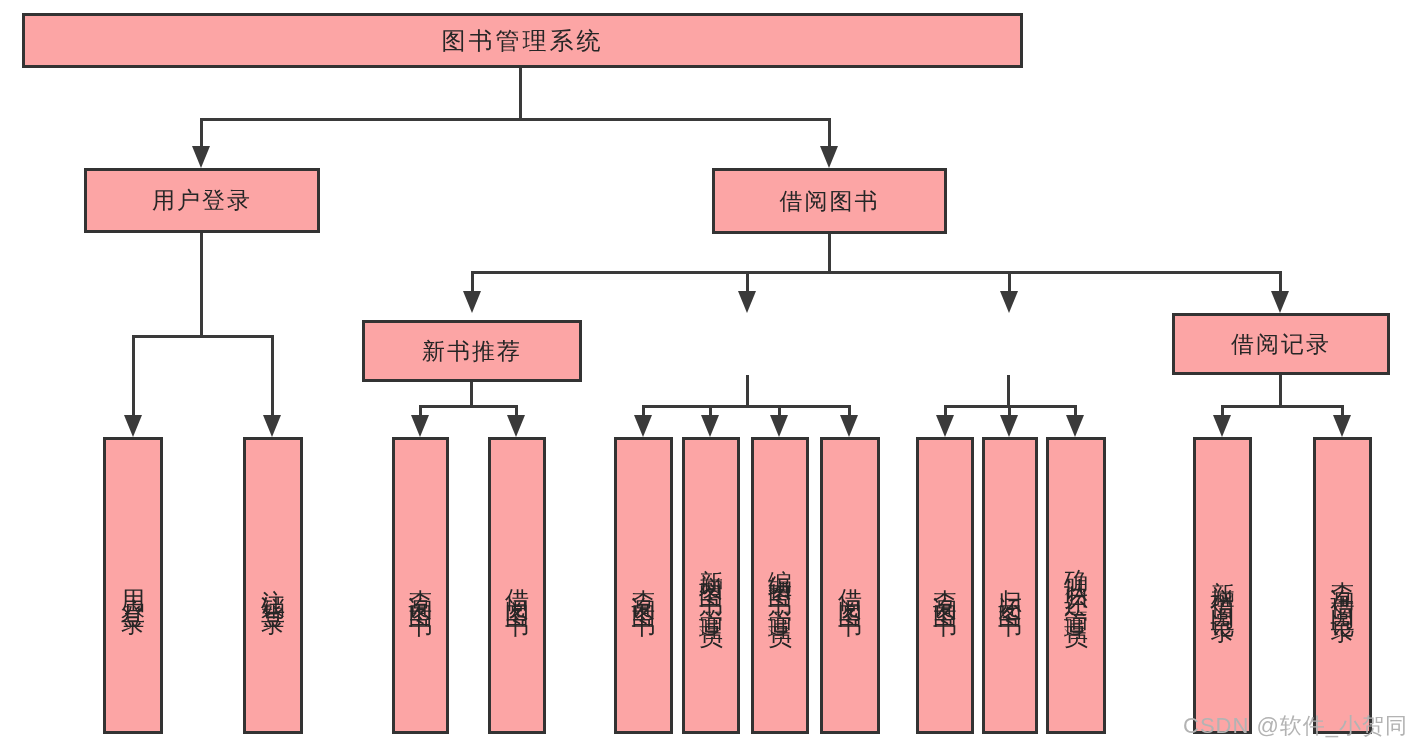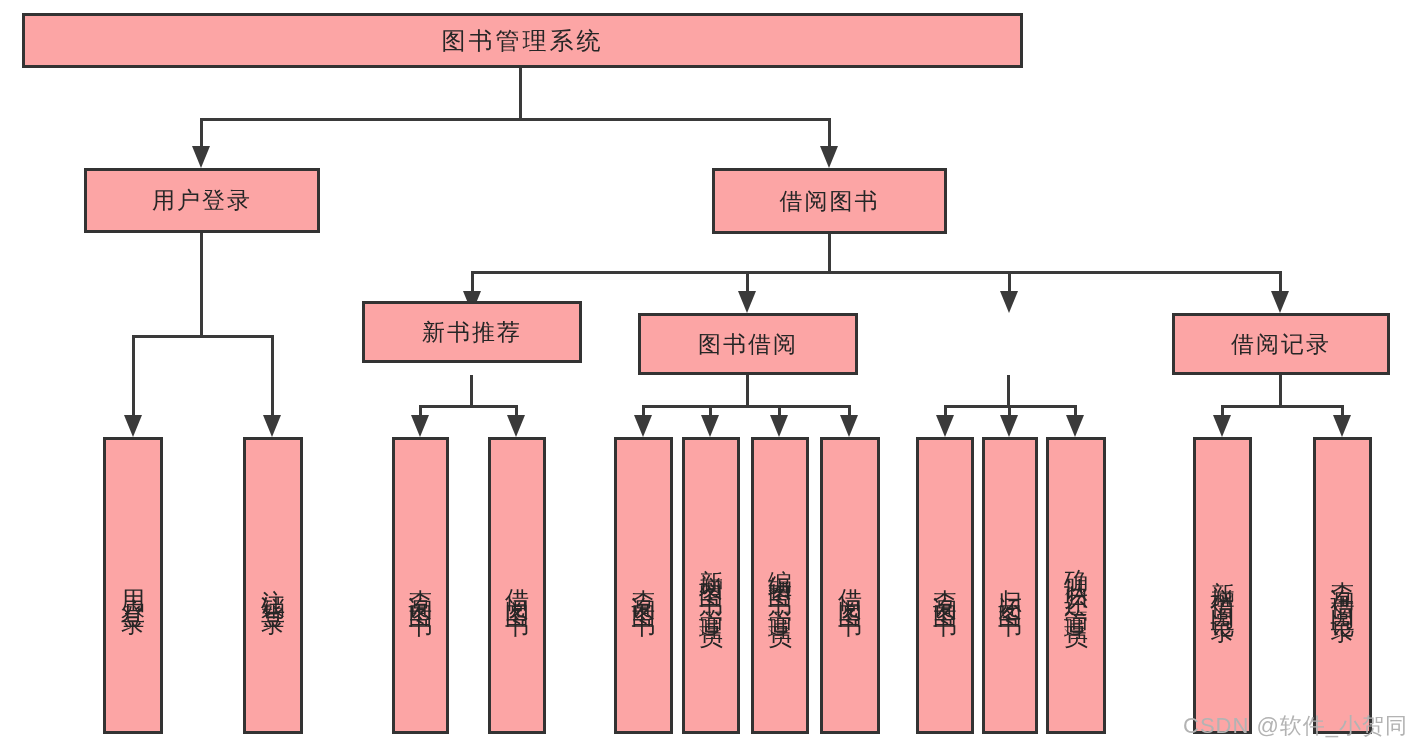--- a/index.html
+++ b/index.html
@@ -84,22 +84,21 @@
   <div class="line" style="left:471px;top:271px;width:811px;height:3px"></div>
   <div class="line" style="left:471px;top:271px;width:3px;height:22px"></div>
   <div class="arrow" style="left:463px;top:291px"></div>
   <div class="line" style="left:746px;top:271px;width:3px;height:22px"></div>
   <div class="arrow" style="left:738px;top:291px"></div>
   <div class="line" style="left:1008px;top:271px;width:3px;height:22px"></div>
   <div class="arrow" style="left:1000px;top:291px"></div>
   <div class="line" style="left:1279px;top:271px;width:3px;height:22px"></div>
   <div class="arrow" style="left:1271px;top:291px"></div>
 
-  <div class="box" style="left:362px;top:301px;width:220px;height:62px">新书推荐</div>
-  <div class="box" style="left:638px;top:313px;width:220px;height:62px">图书借阅</div>
+  <div class="box" style="left:362px;top:320px;width:220px;height:62px">新书推荐</div>
   <div class="box" style="left:1172px;top:313px;width:218px;height:62px">借阅记录</div>
 
   <div class="line" style="left:470px;top:375px;width:3px;height:32px"></div>
   <div class="line" style="left:419px;top:405px;width:99px;height:3px"></div>
   <div class="line" style="left:419px;top:405px;width:3px;height:14px"></div>
   <div class="arrow" style="left:411px;top:415px"></div>
   <div class="line" style="left:515px;top:405px;width:3px;height:14px"></div>
   <div class="arrow" style="left:507px;top:415px"></div>
 
   <div class="line" style="left:746px;top:375px;width:3px;height:32px"></div>

